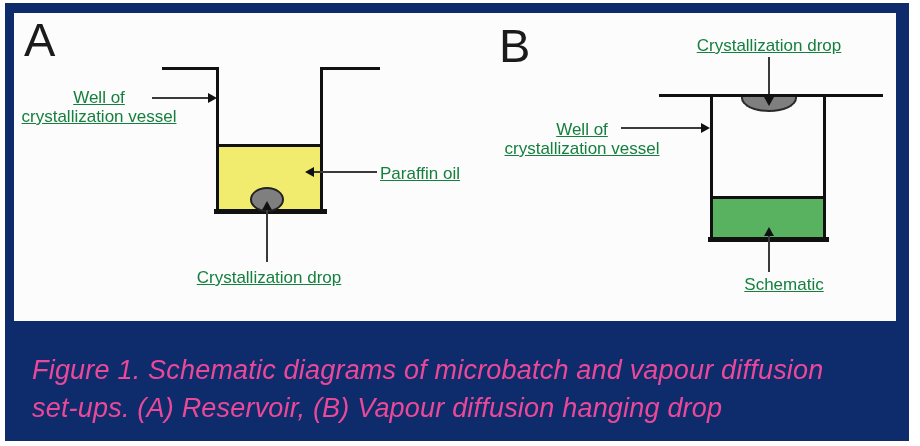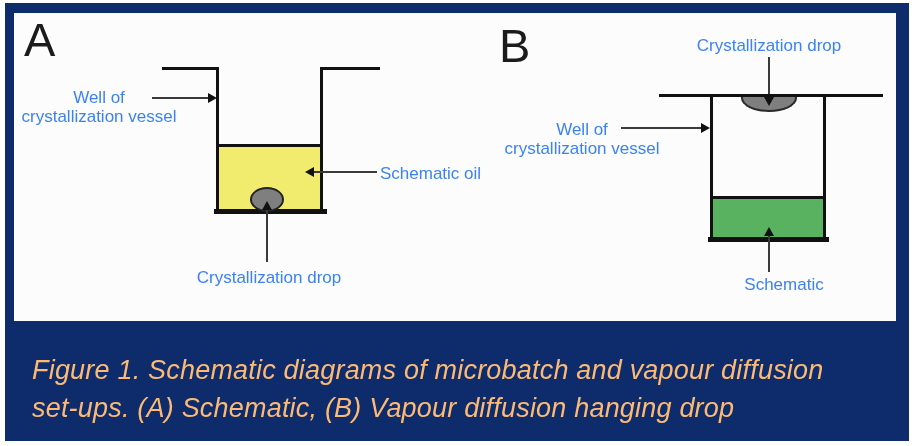--- a/index.html
+++ b/index.html
@@ -9,21 +9,21 @@
   .frame{position:absolute;left:5px;top:3px;width:904px;height:438px;}
   .diagram{position:absolute;left:9px;top:10px;width:882px;height:308px;background:#fcfcfd;}
   .caption{position:absolute;left:0;top:318px;width:904px;height:120px;
            box-sizing:border-box;padding:30px 20px 0 27px;
            font-style:italic;font-size:27px;line-height:38px;color:#fff;
            letter-spacing:.2px;}
   
   .abs{position:absolute;}
   .hline,.vline{position:absolute;background:#111;}
   .thin{background:#3a3a3a;}
-  .lbl{position:absolute;color:#3b82f6;font-size:17px;line-height:19px;text-align:center;}
+  .lbl{position:absolute;color:#15803d;font-size:17px;line-height:19px;text-align:center;text-decoration:underline;}
   .panel-letter{position:absolute;font-size:47px;font-weight:300;color:#1b1b1b;line-height:1;}
   
   .ah{position:absolute;width:0;height:0;}
   .ah-right{border-top:5px solid transparent;border-bottom:5px solid transparent;border-left:9px solid #111;}
   .ah-left {border-top:5px solid transparent;border-bottom:5px solid transparent;border-right:9px solid #111;}
   .ah-up   {border-left:5px solid transparent;border-right:5px solid transparent;border-bottom:9px solid #111;}
   .ah-down {border-left:5px solid transparent;border-right:5px solid transparent;border-top:9px solid #111;}
   
   .drop-ellipse{position:absolute;border-radius:50%;border:2px solid #222;box-sizing:border-box;}
   .drop-hanging{position:absolute;border:2px solid #2a2a2a;border-top:none;box-sizing:border-box;
@@ -52,21 +52,21 @@
       <div class="ah ah-up" style="left:248px;top:188px;"></div>
       <div class="vline thin" style="left:252px;top:197px;width:2px;height:52px;"></div>
 
       <div class="lbl" style="left:5px;top:75px;width:160px;">
         <div>Well of</div>
         <div>crystallization vessel</div>
       </div>
       <div class="hline thin" style="left:138px;top:84px;width:56px;height:2px;"></div>
       <div class="ah ah-right" style="left:194px;top:80px;"></div>
 
-      <div class="lbl" style="left:366px;top:151px;width:110px;text-align:left;">Schematic oil</div>
+      <div class="lbl" style="left:366px;top:151px;width:110px;text-align:left;">Paraffin oil</div>
       <div class="hline thin" style="left:299px;top:158px;width:64px;height:2px;"></div>
       <div class="ah ah-left" style="left:291px;top:154px;"></div>
 
       <div class="lbl" style="left:160px;top:255px;width:190px;">Crystallization drop</div>
 
       <div class="panel-letter" style="left:485px;top:9px;">B</div>
 
       <div class="lbl" style="left:660px;top:23px;width:190px;">Crystallization drop</div>
       <div class="vline thin" style="left:754px;top:44px;width:2px;height:42px;"></div>
 
@@ -86,18 +86,18 @@
         <div>crystallization vessel</div>
       </div>
       <div class="hline thin" style="left:607px;top:114px;width:80px;height:2px;"></div>
       <div class="ah ah-right" style="left:687px;top:110px;"></div>
 
       <div class="ah ah-up" style="left:750px;top:214px;"></div>
       <div class="vline thin" style="left:754px;top:223px;width:2px;height:36px;"></div>
       <div class="lbl" style="left:715px;top:262px;width:110px;">Schematic</div>
     </div>
 
-    <div class="caption" style="color: #fdba74;">
+    <div class="caption" style="color: #ec4899;">
       <div>Figure 1. Schematic diagrams of microbatch and vapour diffusion</div>
-      <div>set-ups. (A) Schematic, (B) Vapour diffusion hanging drop</div>
+      <div>set-ups. (A) Reservoir, (B) Vapour diffusion hanging drop</div>
     </div>
   </div>
 </div>
 
 </body></html>

